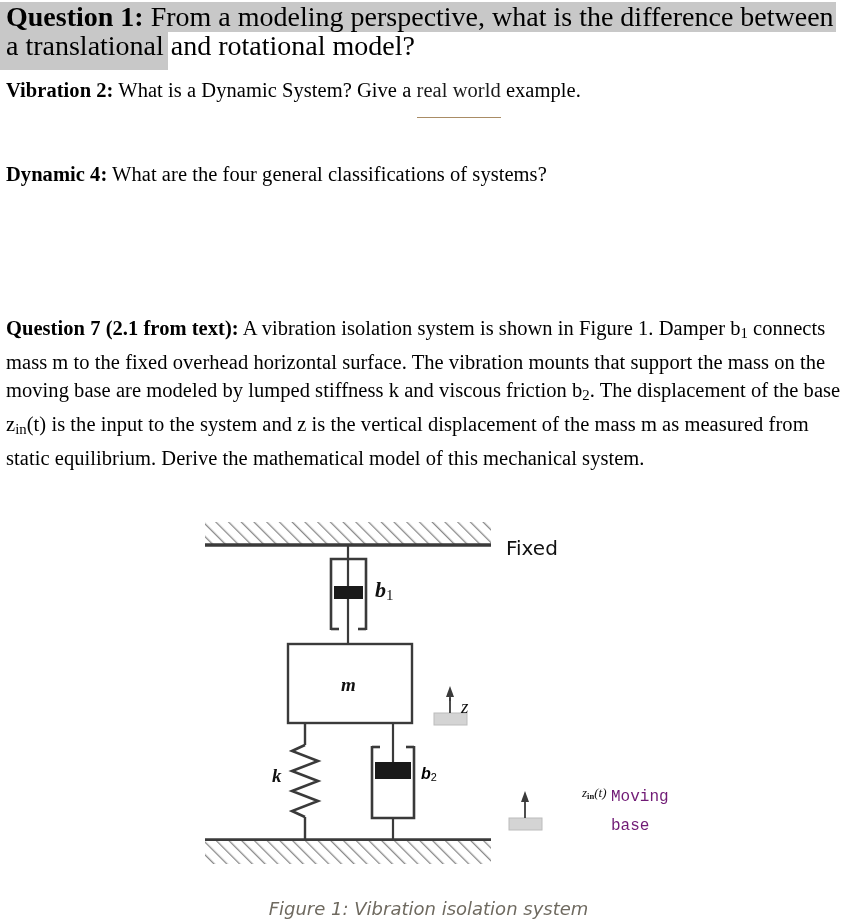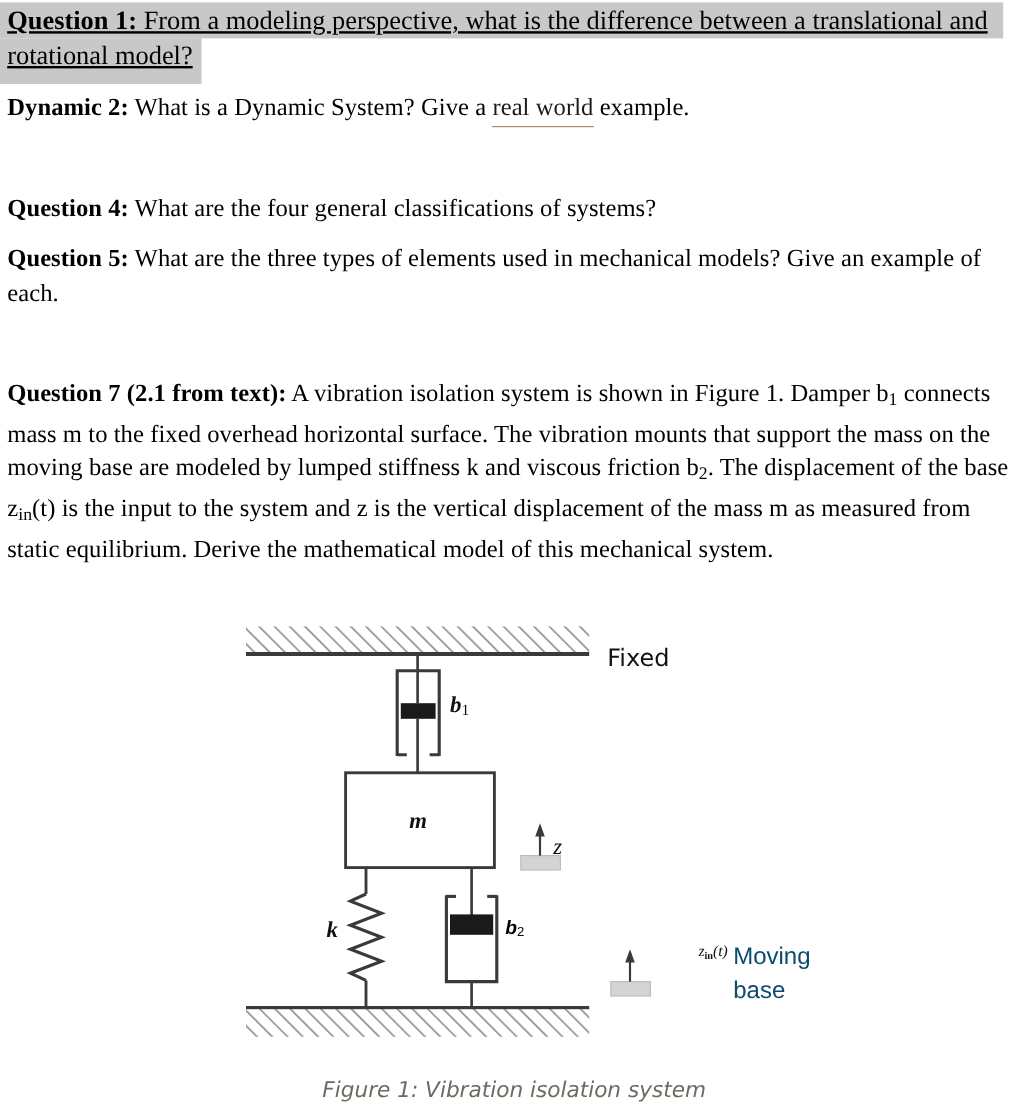--- a/index.html
+++ b/index.html
@@ -57,30 +57,29 @@
     top: 30px;
     width: 168px;
     height: 38px;
     background: #c8c8c8;
   }
   .q1-text {
     position: absolute;
     left: 6px;
     top: 0px;
     width: 838px;
-    font-size: 22px;
+    font-size: 28px;
     line-height: 29px;
-    text-decoration: underline;
   }
 
   .hyperlink {
     color: #1a1a1a;
     text-decoration: none;
     border-bottom: 1.6px solid #a98c65;
-    padding-bottom: 4px;
+    padding-bottom: 16px;
     cursor: pointer;
   }
 
   sub {
     font-size: 0.72em;
     vertical-align: -0.22em;
   }
 
   
   .figure {
@@ -114,31 +113,28 @@
 
   <div class="q1wrap">
     <div class="q1-hl-line1"></div>
     <div class="q1-hl-line2"></div>
     <div class="q1-text">
       <span class="qlabel">Question 1:</span><span class="qtext"> From a modeling perspective, what is the difference between a translational and rotational model?</span>
     </div>
   </div>
 
   <div class="qblock" style="left:6px; top:76px; width:840px;">
-    <span class="qlabel">Dynamic 2:</span><span class="qtext"> What is a Dynamic System? Give a </span><span class="hyperlink">real world</span><span class="qtext"> example.</span>
+    <span class="qlabel">Vibration 2:</span><span class="qtext"> What is a Dynamic System? Give a </span><span class="hyperlink">real world</span><span class="qtext"> example.</span>
   </div>
 
 
   <div class="qblock" style="left:6px; top:160px; width:840px;">
-    <span class="qlabel">Question 4:</span><span class="qtext"> What are the four general classifications of systems?</span>
-  </div>
-
-  <div class="qblock" style="left:6px; top:202px; width:848px;">
-    <span class="qlabel">Question 5:</span><span class="qtext"> What are the three types of elements used in mechanical models? Give an example of each.</span>
-  </div>
+    <span class="qlabel">Dynamic 4:</span><span class="qtext"> What are the four general classifications of systems?</span>
+  </div>
+
 
 
   <div class="qblock" style="left:6px; top:314px; width:848px;">
     <span class="qlabel">Question 7 (2.1 from text):</span><span class="qtext"> A vibration isolation system is shown in Figure 1. Damper b</span><sub>1</sub><span class="qtext"> connects mass m to the fixed overhead horizontal surface. The vibration mounts that support the mass on the moving base are modeled by lumped stiffness k and viscous friction b</span><sub>2</sub><span class="qtext">. The displacement of the base z</span><sub>in</sub><span class="qtext">(t) is the input to the system and z is the vertical displacement of the mass m as measured from static equilibrium. Derive the mathematical model of this mechanical system.</span>
   </div>
 
   <div class="figure">
 
     <svg class="fig-svg" width="857" height="396" viewBox="0 0 857 396">
       <defs>
@@ -194,33 +190,33 @@
 
       <g>
         <rect x="509" y="320" width="33" height="12" fill="#d4d4d4" stroke="#bcbcbc" stroke-width="1"></rect>
         <line x1="525" y1="320" x2="525" y2="299" stroke="#3a3a3a" stroke-width="1.8"></line>
         <polygon points="525,293 521,304 529,304" fill="#3a3a3a"></polygon>
       </g>
     </svg>
 
     <div style="position:absolute; left:506px; top:38px; font-family:'DejaVu Sans','Liberation Sans',sans-serif; font-size:20px; color:#111;">Fixed</div>
 
-    <div style="position:absolute; left:375px; top:79px; font-family:'Liberation Serif','DejaVu Serif',serif; font-style:italic; font-weight:bold; font-size:19px; color:#111;"><span>b</span><sub style="font-style:normal; font-weight:normal; font-size:0.68em;">1</sub></div>
+    <div style="position:absolute; left:375px; top:79px; font-family:'Liberation Serif','DejaVu Serif',serif; font-style:italic; font-weight:bold; font-size:22px; color:#111;"><span>b</span><sub style="font-style:normal; font-weight:normal; font-size:0.68em;">1</sub></div>
 
     <div style="position:absolute; left:341px; top:176px; font-family:'Liberation Serif','DejaVu Serif',serif; font-style:italic; font-weight:bold; font-size:19px; color:#111;">m</div>
 
     <div style="position:absolute; left:272px; top:267px; font-family:'Liberation Serif','DejaVu Serif',serif; font-style:italic; font-weight:bold; font-size:19px; color:#111;">k</div>
 
     <div style="position:absolute; left:421px; top:267px; font-family:Liberation Sans, sans-serif; font-style:italic; font-weight:bold; font-size:16px; color:#000000;"><span>b</span><sub style="font-style:normal; font-weight:normal; font-size:0.68em;">2</sub></div>
 
     <div style="position:absolute; left:461px; top:198px; font-family:'Liberation Serif','DejaVu Serif',serif; font-style:italic; font-size:19px; color:#111;">z</div>
 
     <div style="position:absolute; left:582px; top:287px; font-family:'Liberation Serif','DejaVu Serif',serif; font-style:italic; font-size:13px; color:#111;"><span>z</span><sub style="font-style:normal; font-weight:bold; font-size:0.66em;">in</sub><span>(t)</span></div>
 
-    <div style="position:absolute; left:611px; top:285px; font-family:Liberation Sans, sans-serif; font-size:20px; color:#0c4a6e; line-height:29px;">
+    <div style="position:absolute; left:611px; top:285px; font-family:Liberation Mono, monospace; font-size:16px; color:#701a75; line-height:29px;">
       <div>Moving</div>
       <div>base</div>
     </div>
 
     <div class="fig-caption">Figure 1: Vibration isolation system</div>
   </div>
 
 </div>
 
 </body></html>

